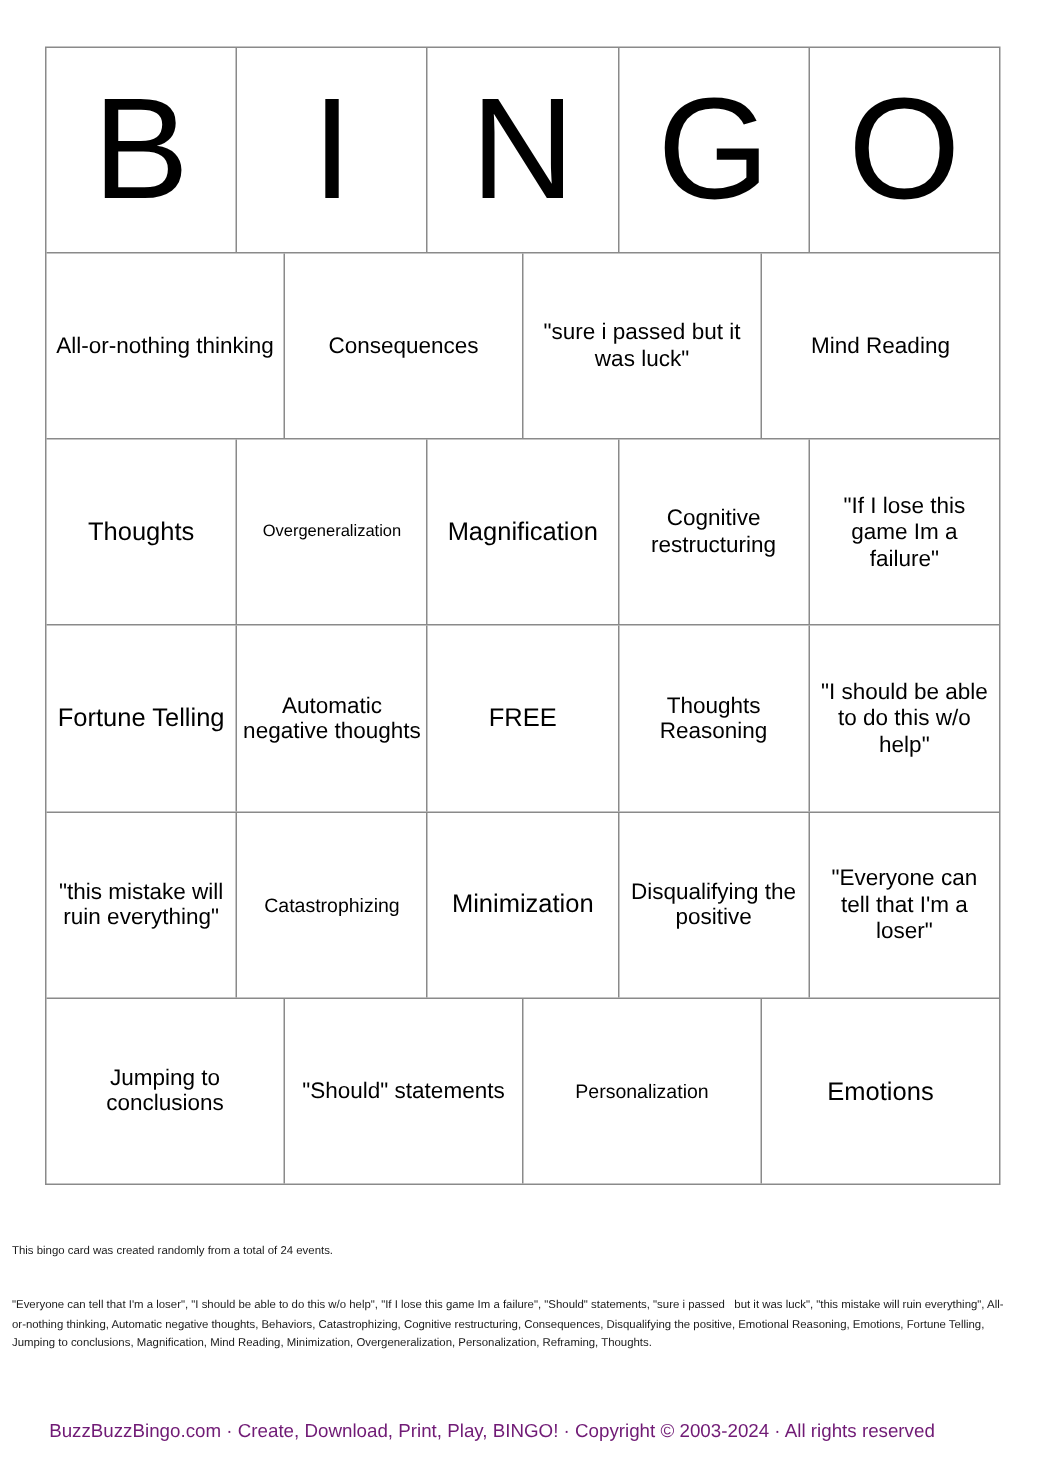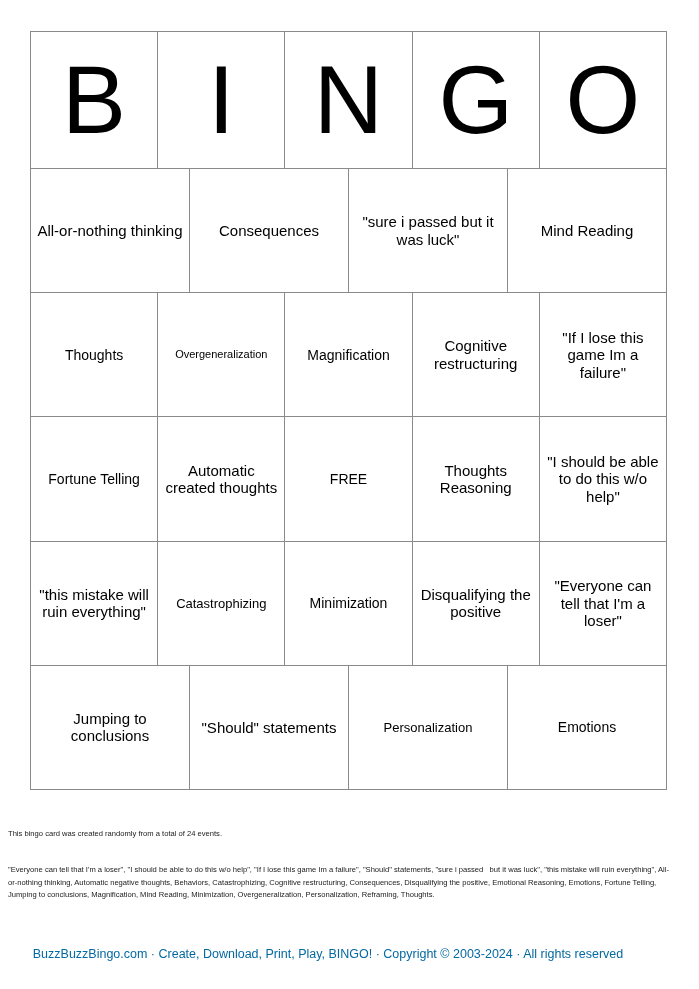--- a/index.html
+++ b/index.html
@@ -94,21 +94,21 @@
     line-height: 1.16;
     font-family: "Liberation Sans", sans-serif;
     font-weight: 400;
     color: #000;
   }
 
   
   .fs-xs  { font-size: 11px; }
   .fs-sm  { font-size: 13px; }
   .fs-md  { font-size: 15px; }
-  .fs-lg  { font-size: 14px; }
+  .fs-lg  { font-size: 17px; }
 
   
   .footnote {
     position: absolute;
     left: 8px;
     top: 803px;
     width: 670px;
     font-size: 7.6px;
     line-height: 1.62;
     color: #1a1a1a;
@@ -120,21 +120,21 @@
   }
 
   
   .footer {
     position: absolute;
     left: 0;
     top: 947px;
     width: 656px;
     text-align: center;
     font-size: 12.5px;
-    color: #0369a1;
+    color: #701a75;
     font-family: "Liberation Sans", sans-serif;
   }
 </style>
 </head>
 <body>
 
 <div class="page">
 
   <div class="card">
 
@@ -189,21 +189,21 @@
         <div class="cell">
             <span class="cell-text fs-md">"If I lose this game Im a failure"</span>
           </div>
       </div>
 
       <div class="grid-row">
         <div class="cell">
             <span class="cell-text fs-lg">Fortune Telling</span>
           </div>
         <div class="cell">
-            <span class="cell-text fs-md">Automatic created thoughts</span>
+            <span class="cell-text fs-md">Automatic negative thoughts</span>
           </div>
         <div class="cell">
             <span class="cell-text fs-lg">FREE</span>
           </div>
         <div class="cell">
             <span class="cell-text fs-md">Thoughts Reasoning</span>
           </div>
         <div class="cell">
             <span class="cell-text fs-md">"I should be able to do this w/o help"</span>
           </div>

